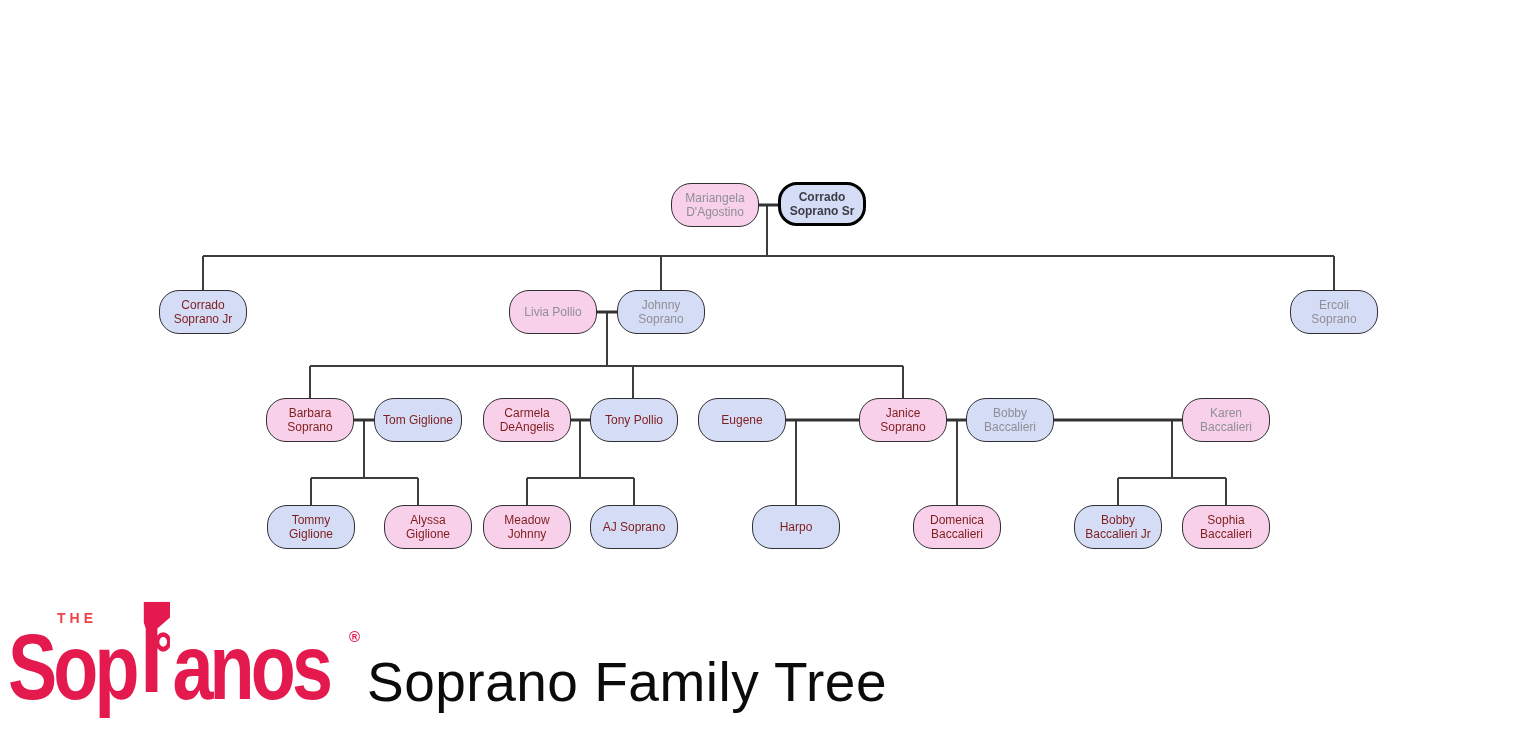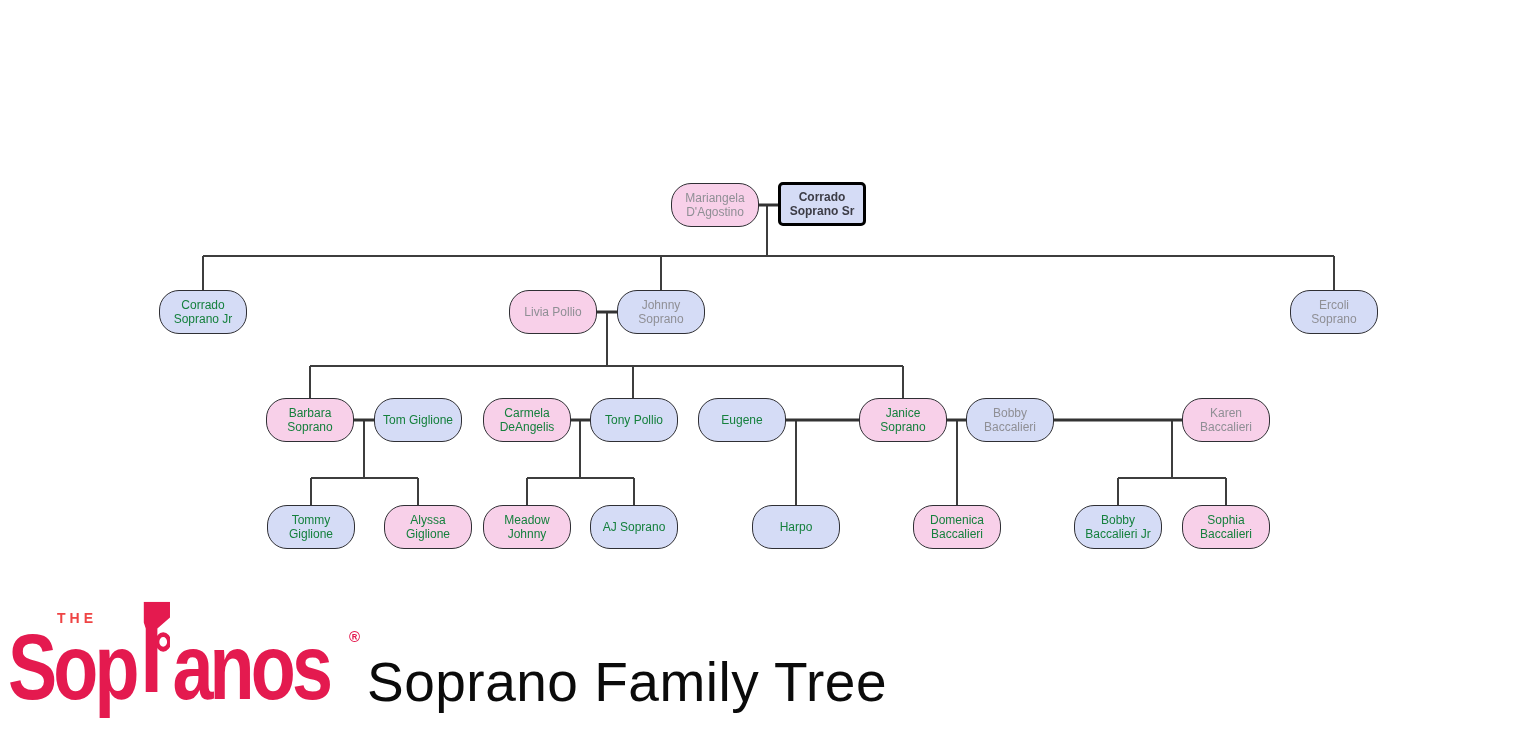--- a/index.html
+++ b/index.html
@@ -9,23 +9,23 @@
   }
   #connectors{position:absolute;left:0;top:0;width:1536px;height:733px;}
   .node{
     position:absolute;width:88px;height:44px;box-sizing:border-box;
     border:1.5px solid #2f2f34;border-radius:20px;
     display:flex;align-items:center;justify-content:center;text-align:center;
     font-size:12px;line-height:1.18;padding:0 6px;
   }
   .pink{background:#f8d0e9;}
   .blue{background:#d5dcf6;}
-  .dark{color:#15803d;}
+  .dark{color:#7f1d1d;}
   .grey{color:#8f8f95;}
-  .patriarch{border:3px solid #000;font-weight:bold;color:#3c3c46;border-radius:5px;}
+  .patriarch{border:3px solid #000;font-weight:bold;color:#3c3c46;border-radius:19px;}
   
   #logo{position:absolute;left:8px;top:604px;width:348px;height:118px;}
   #logo-the{
     position:absolute;left:49px;top:6px;font-size:14px;font-weight:bold;
     letter-spacing:4px;color:#ef4444;
   }
   #logo-word{
     position:absolute;left:0px;bottom:2px;display:flex;align-items:flex-end;
     font-size:76px;font-weight:bold;color:#e41a4f;letter-spacing:-4px;
     transform:scaleY(1.22) scaleX(0.97);transform-origin:left bottom;white-space:nowrap;

